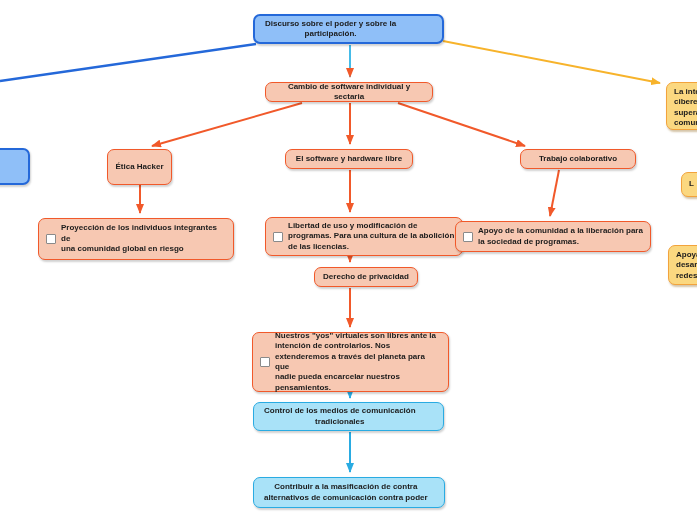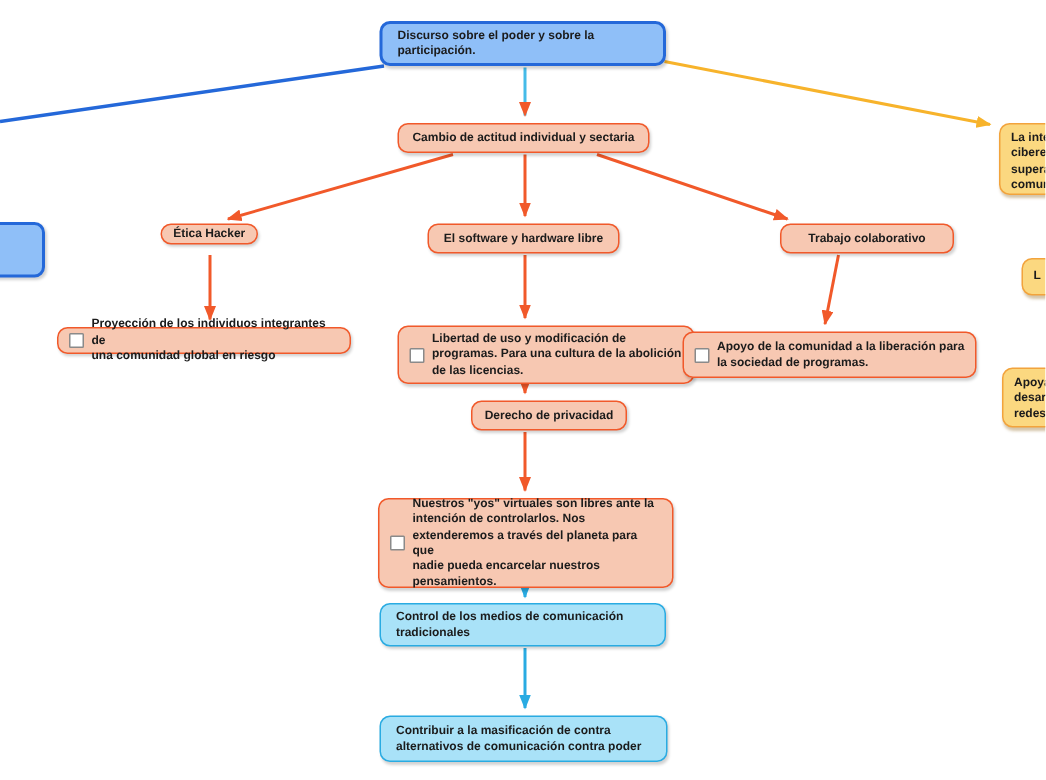--- a/index.html
+++ b/index.html
@@ -13,21 +13,21 @@
     font-weight:bold;font-size:8px;line-height:1.3;color:#1b1b1b;
     border-radius:7px;display:flex;align-items:center;
     box-shadow:1px 1.5px 2px rgba(0,0,0,0.18);
   }
   .node .txt{white-space:pre-line;}
   .node-blue{background:#8FBFF8;border:2px solid #2468D9;}
   .node-salmon{background:#F7C8B2;border:1.5px solid #F1592A;}
   .node-cyan{background:#A9E2F8;border:1.5px solid #29ABE2;}
   .node-yellow{background:#FBD880;border:1.5px solid #F2A33C;box-shadow:1px 2px 2px rgba(150,110,40,0.4);}
   .center{justify-content:center;text-align:center;padding:2px 6px;}
-  .leftpad{padding:3px 8px 3px 10px;text-align:left;}
+  .leftpad{padding:3px 8px 3px 10px;text-align:center;}
   .detail{padding:3px 7px;gap:5px;text-align:left;}
   .checkbox{
     width:8px;height:8px;flex:0 0 8px;background:#ffffff;
     border:1px solid #8a8a8a;border-radius:1px;display:inline-block;
   }
   .ylines{display:flex;flex-direction:column;align-items:flex-start;padding:4px 4px 4px 7px;}
   .ylines span{white-space:nowrap;}
 </style>
 </head>
 <body>
@@ -60,36 +60,36 @@
     <line x1="350" y1="393" x2="350" y2="398" stroke="#29ABE2" stroke-width="2" marker-end="url(#ah-blue)"></line>
     <line x1="350" y1="432" x2="350" y2="472" stroke="#29ABE2" stroke-width="2" marker-end="url(#ah-blue)"></line>
   </svg>
 
   <div class="node node-blue leftpad" style="left:253px;top:14px;width:191px;height:30px;">
     <span class="txt">Discurso sobre el poder y sobre la
 participación.</span>
   </div>
 
   <div class="node node-salmon center" style="left:265px;top:82px;width:168px;height:20px;">
-    <span class="txt">Cambio de actitud individual y sectaria</span>
+    <span class="txt">Cambio de software individual y sectaria</span>
   </div>
 
-  <div class="node node-salmon center" style="left:107px;top:149px;width:65px;height:14px;">
+  <div class="node node-salmon center" style="left:107px;top:149px;width:65px;height:36px;">
     <span class="txt">Ética Hacker</span>
   </div>
 
   <div class="node node-salmon center" style="left:285px;top:149px;width:128px;height:20px;align-items:center;">
     <span class="txt">El software y hardware libre</span>
   </div>
 
   <div class="node node-salmon center" style="left:520px;top:149px;width:116px;height:20px;">
     <span class="txt">Trabajo colaborativo</span>
   </div>
 
-  <div class="node node-salmon detail" style="left:38px;top:218px;width:196px;height:18px;">
+  <div class="node node-salmon detail" style="left:38px;top:218px;width:196px;height:42px;">
     <span class="checkbox"></span>
     <span class="txt">Proyección de los individuos integrantes de
 una comunidad global en riesgo</span>
   </div>
 
   <div class="node node-salmon detail" style="left:250px;top:217px;width:198px;height:39px;margin-left:15px;">
     <span class="checkbox"></span>
     <span class="txt">Libertad de uso y modificación de
 programas. Para una cultura de la abolición
 de las licencias.</span>

